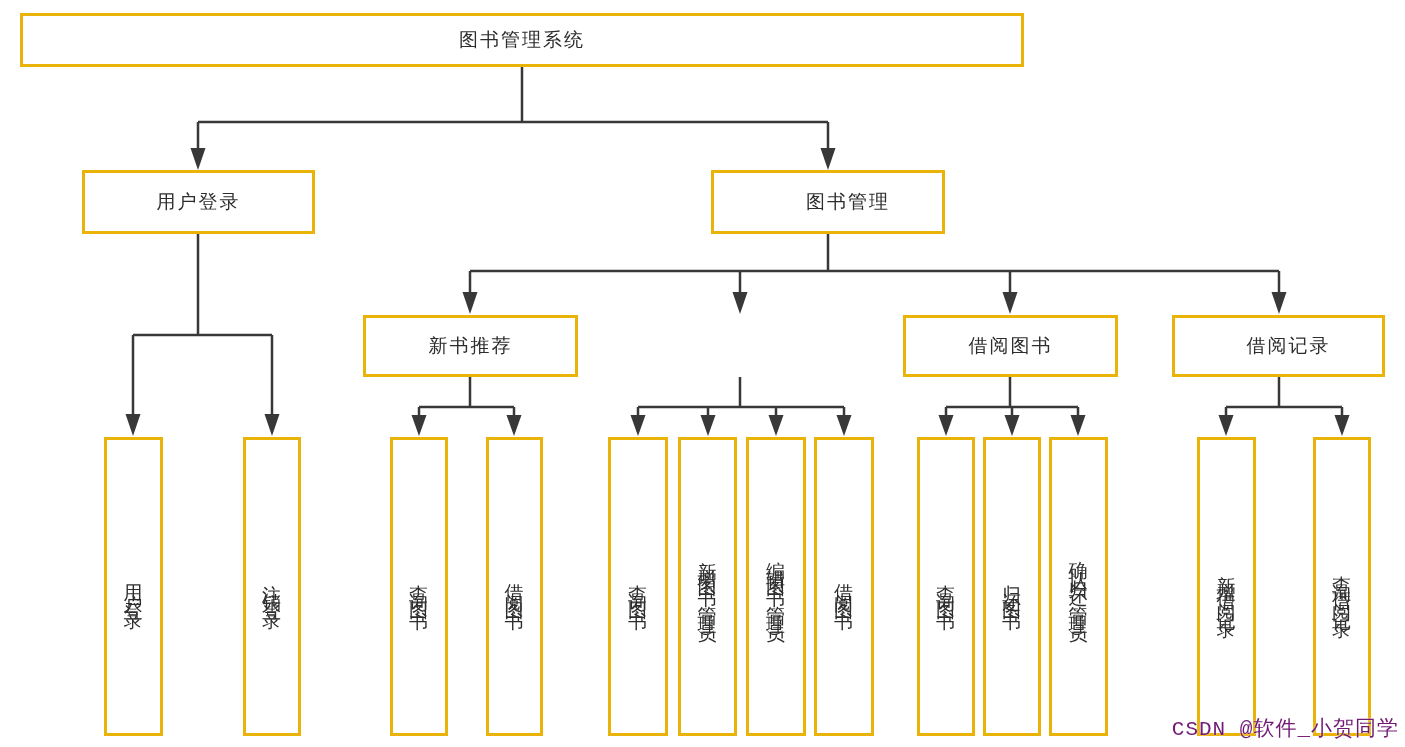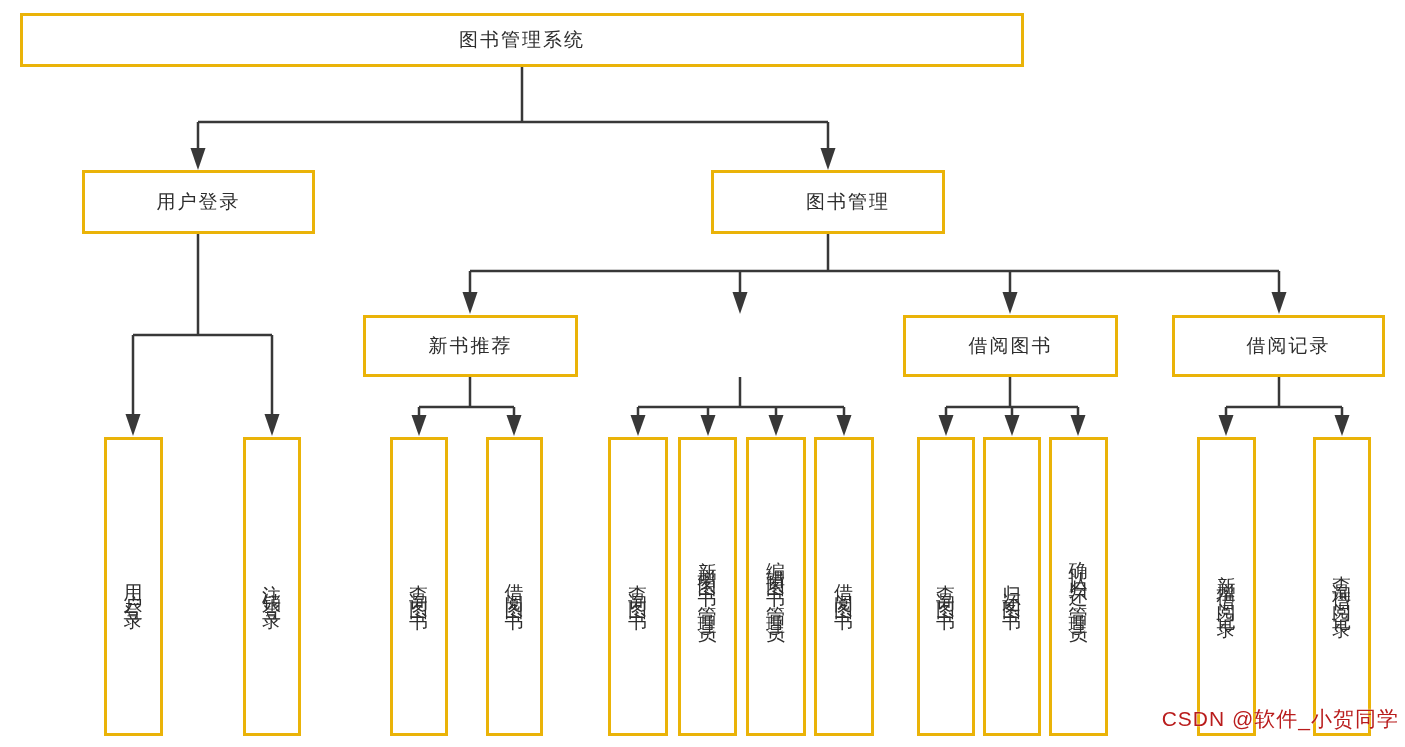--- a/index.html
+++ b/index.html
@@ -42,26 +42,27 @@
     writing-mode: vertical-rl;
     text-orientation: mixed;
     letter-spacing: 9px;
     font-size: 19px;
     line-height: 1;
     white-space: nowrap;
   }
   .watermark {
     position: absolute;
     right: 6px;
-    bottom: 14px;
+    bottom: 5px;
     font-size: 21px;
     letter-spacing: 1px;
-    color: #b91c1c;
+    color: #701a75;
     z-index: 10;
     text-shadow: 0 0 2px rgba(255,255,255,0.9);
+    font-family: Liberation Mono, monospace;
   }
 </style>
 </head>
 <body>
 
 <div class="canvas">
 
   <svg class="wires" viewBox="0 0 1405 747" xmlns="http://www.w3.org/2000/svg">
 
     <g>

